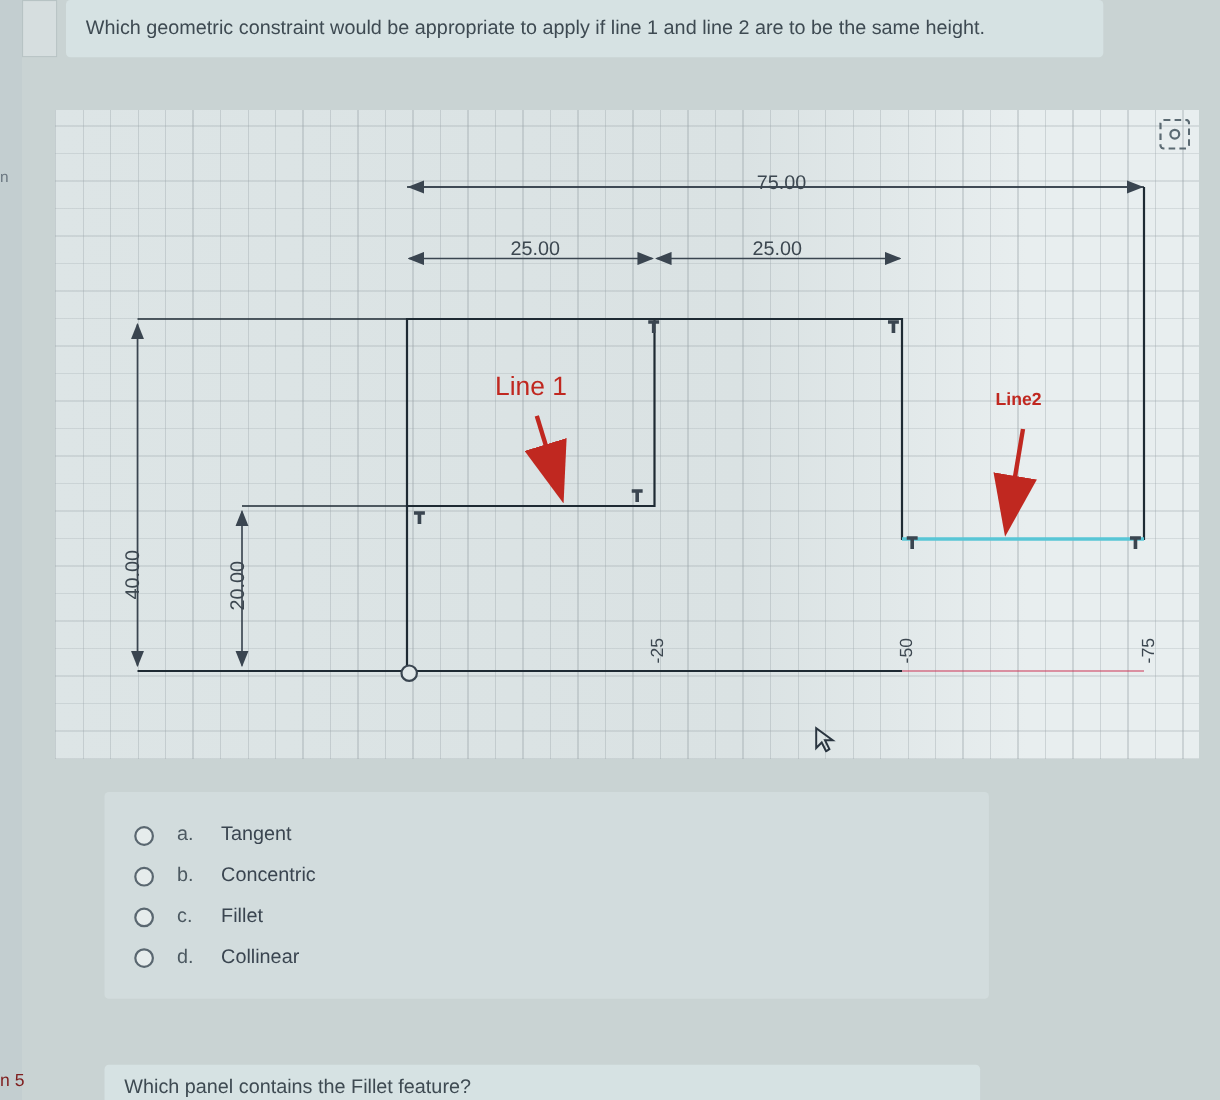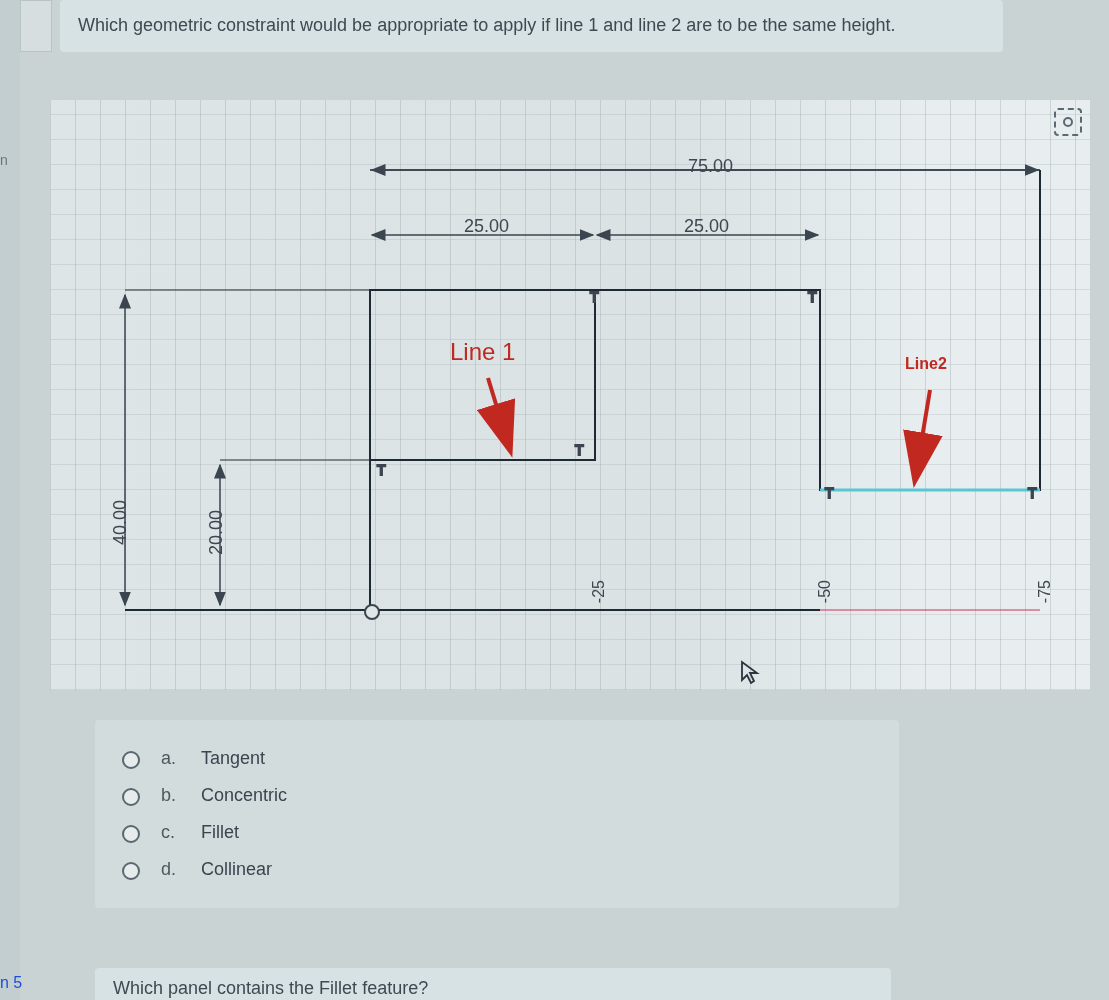--- a/index.html
+++ b/index.html
@@ -1,19 +1,19 @@
 <!DOCTYPE html>
 <html><head>
 <meta charset="utf-8">
 <style>
 html,body{margin:0;padding:0;width:1109px;height:1000px;font-family:"Segoe UI",Arial,sans-serif;background:#c9d3d3;color:#3a4550;overflow:hidden}
 .page{position:relative;width:1109px;height:1000px}
 .side-strip{position:absolute;left:0;top:0;width:20px;height:1000px;background:#c3ced0}
 .side-label-n{position:absolute;left:0;top:152px;width:12px;color:#6b7780;font-size:14px}
-.side-label-5{position:absolute;left:0;top:974px;color:#1d4ed8;font-size:16px}
+.side-label-5{position:absolute;left:0;top:974px;color:#7f1d1d;font-size:16px}
 .side-box{position:absolute;left:20px;top:0;width:30px;height:50px;border:1px solid #b7c3c4;background:#d6dedf}
 .q-block{position:absolute;left:60px;top:0;width:943px;background:#d6e2e3;border-radius:4px;padding:12px 18px 14px;box-sizing:border-box;color:#3e4a52;font-size:18px;line-height:1.45}
 .figure-area{position:absolute;left:50px;top:100px;width:1040px;height:590px;background:linear-gradient(90deg,#dde5e6 0%,#dae2e3 60%,#e8eeef 85%)}
 .grid{position:absolute;inset:0;background-image:repeating-linear-gradient(90deg,rgba(150,160,165,.35) 0 1px,transparent 1px 25px),repeating-linear-gradient(0deg,rgba(150,160,165,.25) 0 1px,transparent 1px 25px)}
 .camera-icon{position:absolute;right:8px;top:8px;width:24px;height:24px;border:2px dashed #5b6a72;border-radius:4px}
 .camera-icon:after{content:"";position:absolute;left:7px;top:7px;width:6px;height:6px;border:2px solid #5b6a72;border-radius:50%}
 .cursor-icon{position:absolute;left:690px;top:560px;width:20px;height:24px}
 .cursor-icon svg{width:100%;height:100%}
 .drawing{position:absolute;left:0;top:0;width:1040px;height:590px}
 .dim-txt{position:absolute;font-size:18px;color:#3c4750;background:transparent;padding:0 4px}

